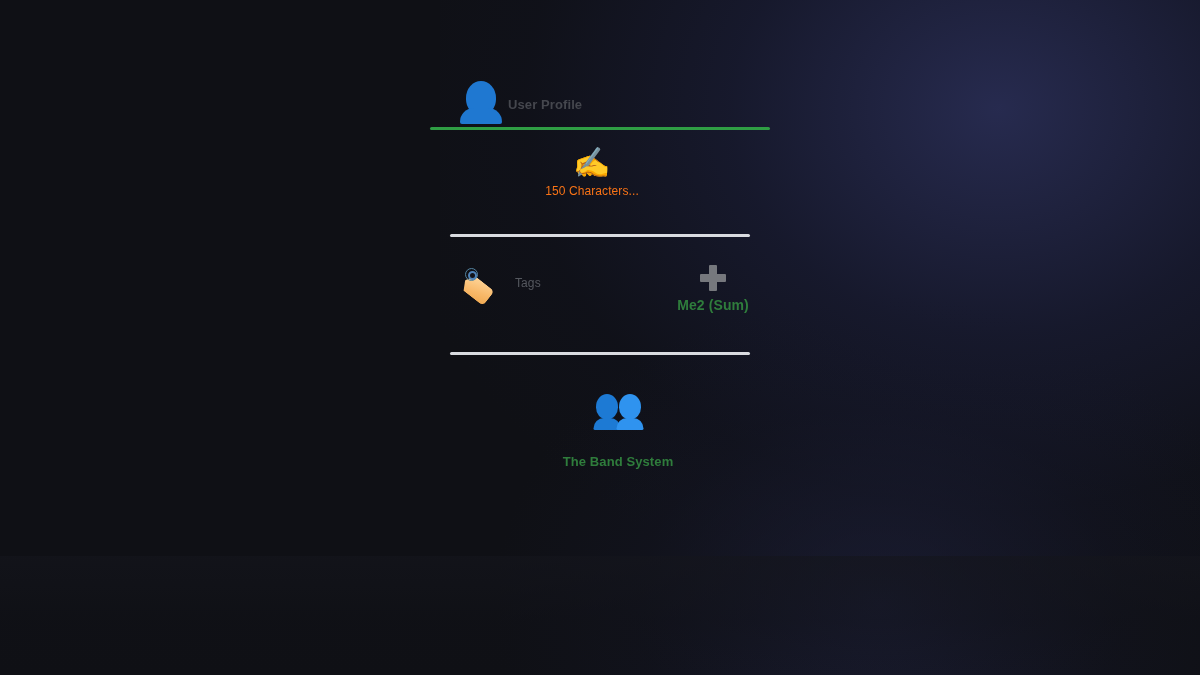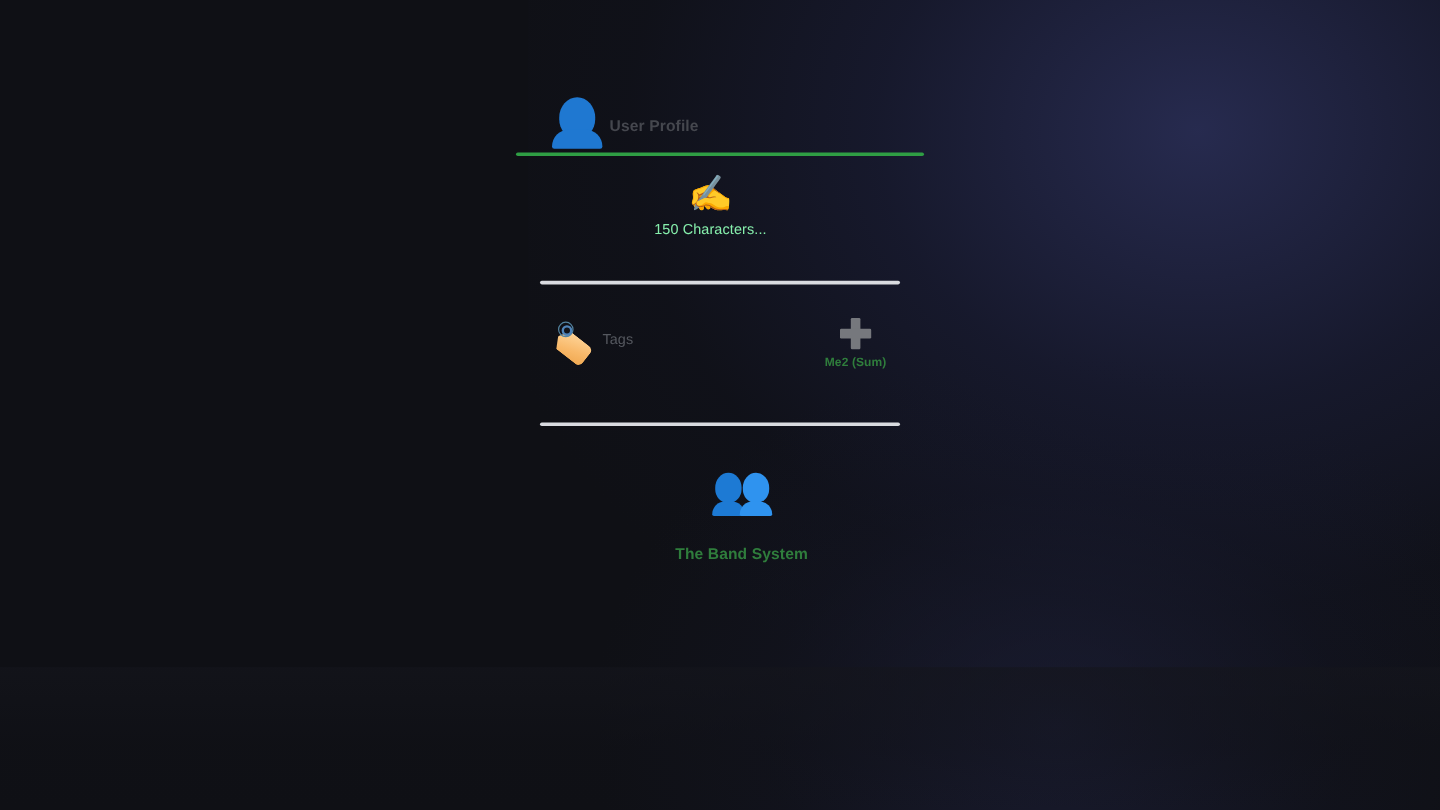--- a/index.html
+++ b/index.html
@@ -62,25 +62,25 @@
 
   
   .divider { position:absolute; height:3px; border-radius:2px; }
   #divider-green { left:430px; top:127px; width:340px; background:#2f9e44; }
   #divider-top-white { left:450px; top:234px; width:300px; background:#d9dbe0; }
   #divider-bottom-white { left:450px; top:352px; width:300px; background:#d9dbe0; }
 
   
   #node-characters { left:540px; top:148px; width:104px; gap:6px; }
   #node-characters .emoji { font-size:30px; line-height:1; }
-  #node-characters .node-label { color:#86efac; font-weight:normal; font-size:12px; }
+  #node-characters .node-label { color:#f97316; font-weight:normal; font-size:12px; }
 
   
   #node-tags { left:460px; top:266px; gap:2px; }
-  #node-tags .node-label { color:#55585f; font-weight:normal; font-size:12px; margin-left:6px; }
+  #node-tags .node-label { color:#55585f; font-weight:normal; font-size:12px; margin-left:19px; }
 
   .icon-tag { width:34px; height:34px; position:relative; display:block; }
   .icon-tag .tag-body {
     position:absolute; left:4px; top:7px;
     width:30px; height:19px;
     background:linear-gradient(160deg,#ffd9a0 0%,#f8b96a 60%,#f0a850 100%);
     border-radius:3px 5px 5px 3px;
     transform:rotate(38deg); transform-origin:4px 10px;
     clip-path:polygon(18% 0%, 100% 0%, 100% 100%, 18% 100%, 0% 50%);
   }
@@ -90,21 +90,21 @@
     border:2px solid #4f83b8; background:#121319;
   }
   .icon-tag .tag-ring {
     position:absolute; left:5px; top:2px;
     width:13px; height:13px; border-radius:50%;
     border:1.5px solid #53839f; background:transparent;
   }
 
   
   #node-me2 { left:688px; top:264px; width:50px; gap:5px; }
-  #node-me2 .node-label { color:#2f7d3c; font-size:10px; font-weight:bold; }
+  #node-me2 .node-label { color:#2f7d3c; font-size:14px; font-weight:bold; }
   .icon-plus { width:28px; height:28px; position:relative; display:block; }
   .icon-plus::before, .icon-plus::after {
     content:""; position:absolute; background:#76787d; border-radius:1px;
   }
   .icon-plus::before { left:10px; top:1px; width:8px; height:26px; }
   .icon-plus::after  { left:1px; top:10px; width:26px; height:8px; }
 
   
   #node-band { left:563px; top:394px; width:110px; gap:22px; }
   #node-band .node-label { color:#2f7d3c; font-size:13px; font-weight:bold; }

